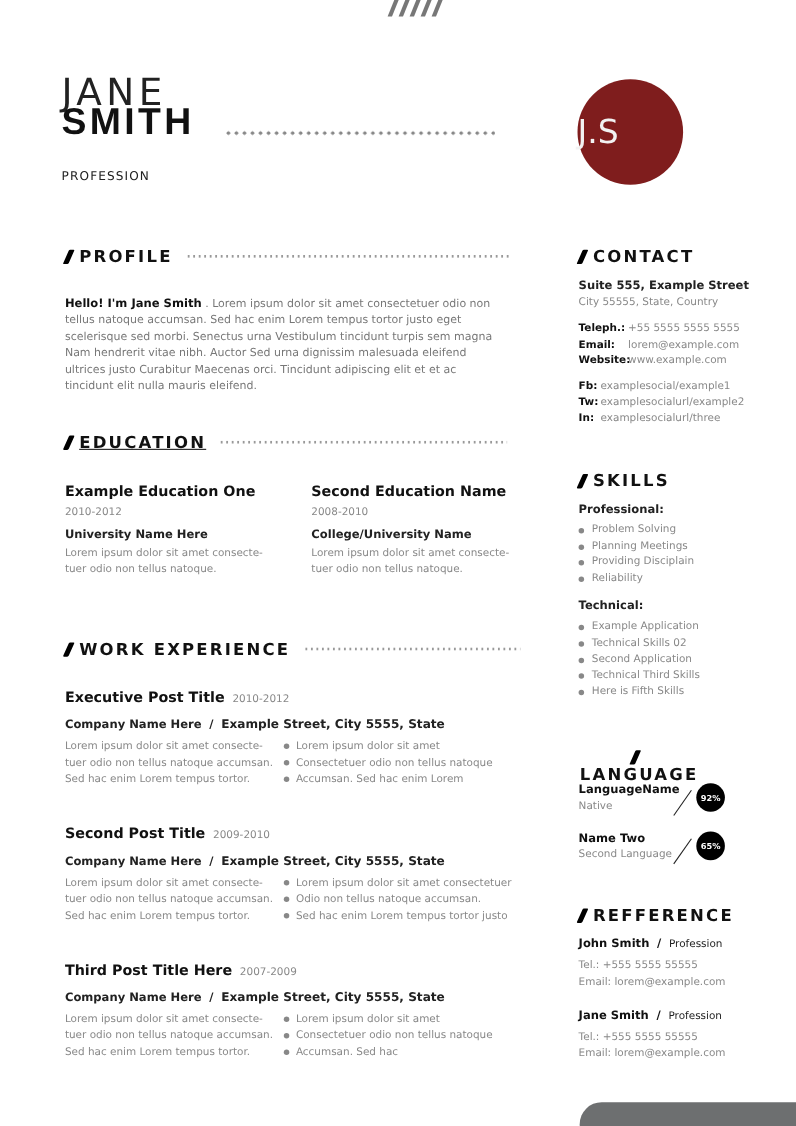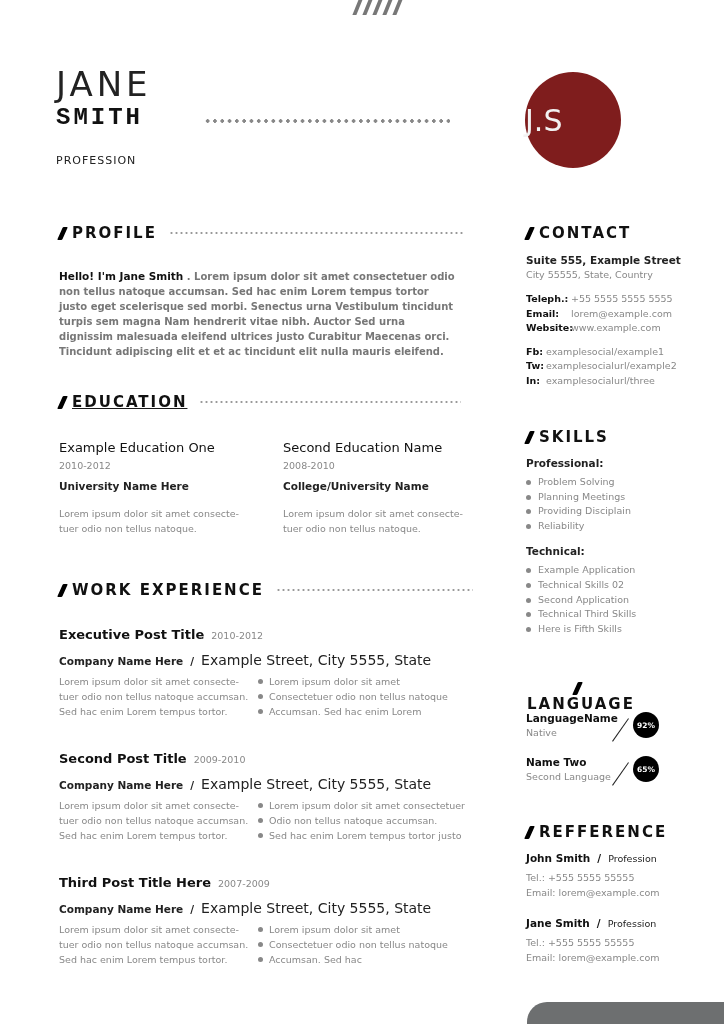--- a/index.html
+++ b/index.html
@@ -3,51 +3,51 @@
 <meta charset="utf-8">
 <style>
   * { box-sizing: border-box; margin: 0; padding: 0; }
   html, body { width: 724px; height: 1024px; background: #ffffff; overflow: hidden; }
   body { position: relative; font-family: "DejaVu Sans", "Liberation Sans", sans-serif; color: #1a1a1a; }
 
   .slashes { position: absolute; left: 356px; top: 0; height: 16px; display: flex; gap: 6px; }
   .slashes span { display: block; width: 4px; height: 18px; background: #777; transform: skewX(-22deg); margin-top: -3px; }
 
   .first-name { position: absolute; left: 56px; top: 64px; font-family: "DejaVu Sans", sans-serif; font-weight: 200; font-size: 34px; letter-spacing: 4px; color: #111; font-weight: normal; -webkit-text-stroke: 0; }
-  .last-name { position: absolute; left: 56px; top: 104px; font-family: Liberation Mono, monospace; font-weight: bold; font-size: 24px; letter-spacing: 3px; color: #111; }
+  .last-name { position: absolute; left: 56px; top: 92px; font-family: Liberation Sans, sans-serif; font-weight: bold; font-size: 34px; letter-spacing: 3px; color: #111; }
   .profession { position: absolute; left: 56px; top: 154px; font-size: 11px; letter-spacing: 1px; color: #222; }
   .name-dots { position: absolute; left: 204px; top: 118px; width: 246px; height: 6px;
     background-image: radial-gradient(circle, #888 1.6px, transparent 1.8px); background-size: 7.3px 6px; background-repeat: repeat-x; }
 
   .avatar { position: absolute; left: 525px; top: 72px; width: 96px; height: 96px; border-radius: 50%; background: #7f1d1d; color: #fff; display: flex; align-items: center; font-size: 30px; font-weight: 200; letter-spacing: 0; font-family: "DejaVu Sans", sans-serif; }
   .avatar span { font-weight: normal; color: #f2f2f2; }
 
   .section-head { position: absolute; display: flex; align-items: center; }
   .section-head .mark { width: 5px; height: 13px; background: #000; transform: skewX(-24deg); margin-right: 7px; border-radius: 1px; }
   .section-head .title { font-weight: bold; font-size: 15px; letter-spacing: 2px; color: #111; }
   .section-head .dots { height: 4px; margin-left: 12px; background-image: radial-gradient(circle, #999 1px, transparent 1.2px); background-size: 5px 4px; background-repeat: repeat-x; }
 
-  .p-text { font-size: 10px; line-height: 15px; color: #777; font-weight: bold; }
+  .p-text { font-size: 10px; line-height: 15px; color: #777; }
   .p-text b { color: #111; font-size: 10.5px; }
 
   .profile-body { position: absolute; left: 59px; top: 269px; width: 400px; }
 
   .edu-col { position: absolute; top: 440px; width: 200px; }
-  .edu-col .ttl { font-size: 13px; font-weight: normal; color: #111; }
+  .edu-col .ttl { font-size: 13px; font-weight: bold; color: #111; }
   .edu-col .yr { font-size: 9.5px; color: #888; margin-top: 5px; }
   .edu-col .sch { font-size: 10.5px; font-weight: bold; color: #222; margin-top: 9px; }
-  .edu-col .desc { font-size: 9.5px; color: #888; line-height: 15px; margin-top: 14px; }
+  .edu-col .desc { font-size: 9.5px; color: #888; line-height: 15px; margin-top: 3px; }
 
   .job { position: absolute; left: 59px; width: 410px; }
   .job .head { display: flex; align-items: baseline; }
   .job .ttl { font-size: 13px; font-weight: bold; color: #111; }
   .job .yr { font-size: 9.5px; color: #888; margin-left: 7px; }
   .job .co { font-size: 10.5px; font-weight: bold; color: #222; margin-top: 10px; display: flex; align-items: baseline; }
   .job .co .sep { margin: 0 7px; }
-  .job .co .addr { font-weight: normal; font-size: 14px; color: #222; }
+  .job .co .addr { font-weight: bold; font-size: 11px; color: #222; }
   .job .body { display: flex; margin-top: 6px; }
   .job .body .left { width: 199px; font-size: 9.5px; color: #888; line-height: 15px; }
   .job .body ul { list-style: none; font-size: 9.5px; color: #888; line-height: 15px; }
   .job .body li { position: relative; padding-left: 11px; }
   .job .body li::before { content: ""; position: absolute; left: 0; top: 5px; width: 5px; height: 5px; border-radius: 50%; background: #888; }
 
   .right { position: absolute; left: 526px; width: 190px; }
   .contact-addr { font-size: 10.5px; font-weight: bold; color: #222; }
   .contact-city { font-size: 9.5px; color: #888; margin-top: 3px; }
   .kv { display: flex; font-size: 9.5px; line-height: 14.5px; }

